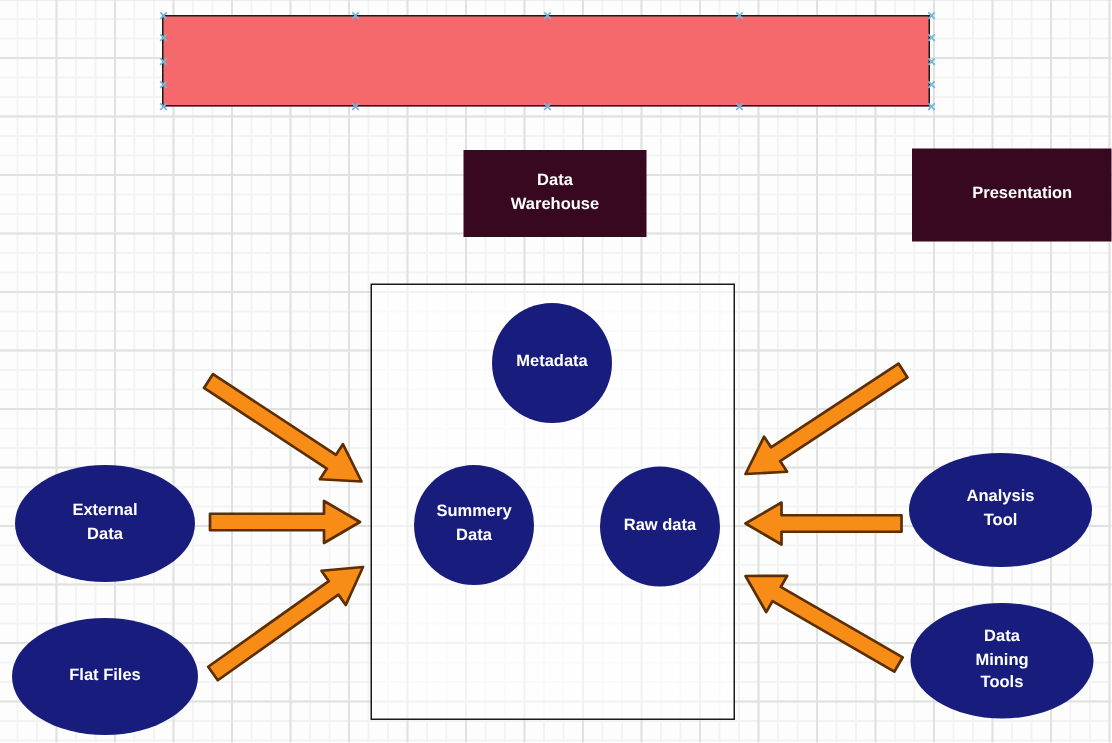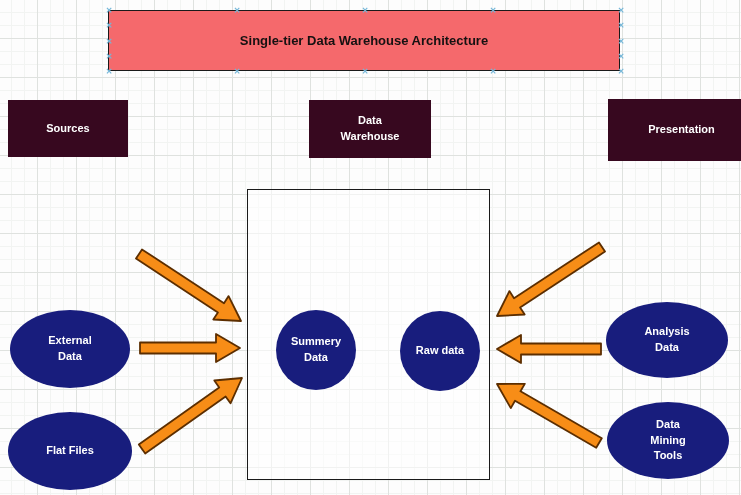--- a/index.html
+++ b/index.html
@@ -83,54 +83,53 @@
     transform:translate(-4px,-4px);
     user-select:none;
   }
 </style>
 </head>
 <body>
 
 <div class="canvas">
 
   <div class="shape title-box" id="title-box">
-    <span>Single-tier Data Warehouse Architecture</span>
   <span class="handle" style="left: 0px; top: 0px;">✕</span><span class="handle" style="left: 0px; top: 61px;">✕</span><span class="handle" style="left: 128px; top: 0px;">✕</span><span class="handle" style="left: 128px; top: 61px;">✕</span><span class="handle" style="left: 256px; top: 0px;">✕</span><span class="handle" style="left: 256px; top: 61px;">✕</span><span class="handle" style="left: 384px; top: 0px;">✕</span><span class="handle" style="left: 384px; top: 61px;">✕</span><span class="handle" style="left: 512px; top: 0px;">✕</span><span class="handle" style="left: 512px; top: 61px;">✕</span><span class="handle" style="left: 0px; top: 15.25px;">✕</span><span class="handle" style="left: 512px; top: 15.25px;">✕</span><span class="handle" style="left: 0px; top: 30.5px;">✕</span><span class="handle" style="left: 512px; top: 30.5px;">✕</span><span class="handle" style="left: 0px; top: 45.75px;">✕</span><span class="handle" style="left: 512px; top: 45.75px;">✕</span></div>
 
-  <div class="shape hdr hdr-sources">
-    <span>Sources</span>
-  </div>
   <div class="shape hdr hdr-warehouse">
     <span>Data
 Warehouse</span>
   </div>
   <div class="shape hdr hdr-presentation">
     <span>Presentation</span>
   </div>
 
   <div class="shape node n-external">
     <span>External
 Data</span>
   </div>
   <div class="shape node n-flatfiles">
     <span>Flat Files</span>
   </div>
 
   <div class="container-rect"></div>
+  <div class="shape node n-metadata">
+    <span>Metadata</span>
+  </div>
   <div class="shape node n-summery">
     <span>Summery
 Data</span>
   </div>
   <div class="shape node n-rawdata">
     <span>Raw data</span>
   </div>
 
   <div class="shape node n-analysis">
     <span>Analysis
-Data</span>
+Tool</span>
   </div>
   <div class="shape node n-datamining">
     <span>Data
 Mining
 Tools</span>
   </div>
 
   <svg class="arrows-layer" id="arrows-layer" viewBox="0 0 741 495" xmlns="http://www.w3.org/2000/svg">
       <polygon points="136.0,258.6 217.9,312.4 213.3,319.5 241.0,321.0 228.6,296.1 224.0,303.2 142.0,249.4" fill="#f78d17" stroke="#5c2e00" stroke-width="1.8" stroke-linejoin="round"></polygon>
       <polygon points="140.0,353.5 216.0,353.5 216.0,362.0 240.0,348.0 216.0,334.0 216.0,342.5 140.0,342.5" fill="#f78d17" stroke="#5c2e00" stroke-width="1.8" stroke-linejoin="round"></polygon>

